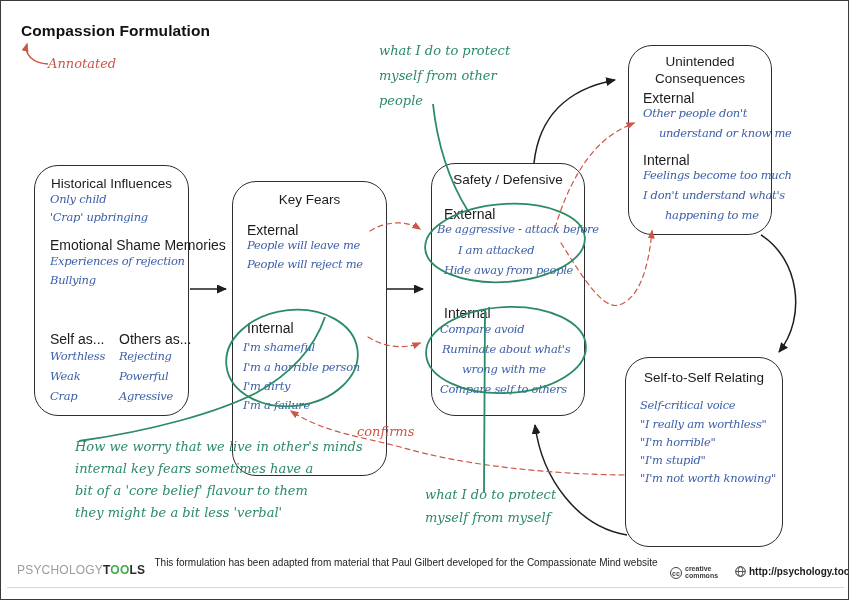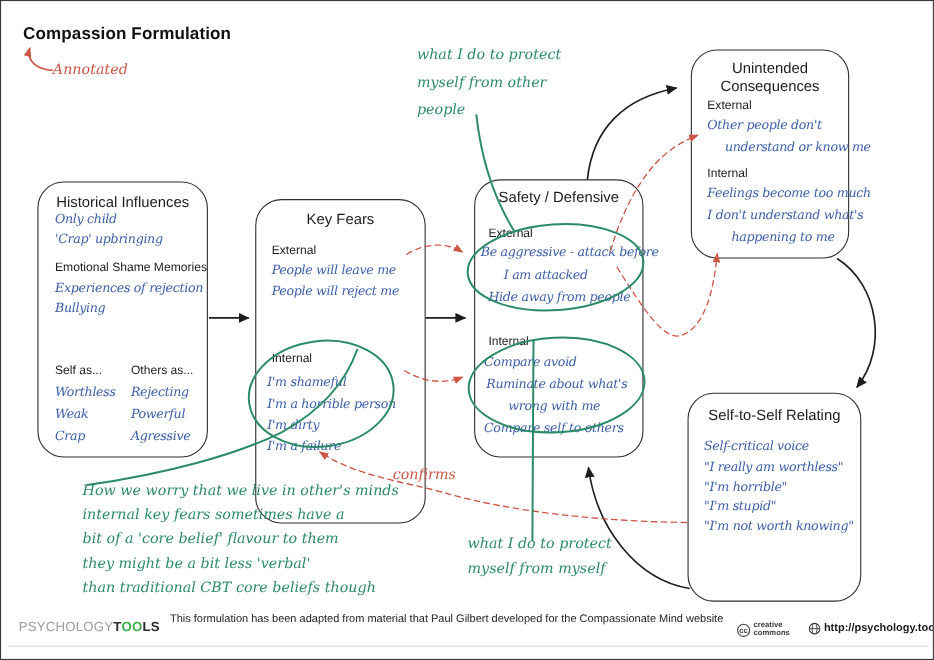--- a/index.html
+++ b/index.html
@@ -14,21 +14,21 @@
     font:700 15.5px "Liberation Sans", sans-serif; color:#111; letter-spacing:.1px;
   }
   .box {
     position:absolute; border:1.6px solid #2e2e2e; border-radius:24px;
     background:#fff; box-sizing:border-box; z-index:2;
   }
   .box-title {
     position:absolute; left:0; width:100%; text-align:center;
     font-size:13.5px; color:#1c1c1c; white-space:nowrap;
   }
-  .lbl { position:absolute; font-size:11px; color:#1c1c1c; white-space:nowrap; }
+  .lbl { position:absolute; font-size:14px; color:#1c1c1c; white-space:nowrap; }
   .hw {
     position:absolute; white-space:nowrap;
     font-family:"DejaVu Serif", serif; font-style:italic;
     font-size:11.5px; letter-spacing:-0.3px; color:#3c5fa8;
   }
   .hw-green {
     position:absolute; white-space:nowrap;
     font-family:"DejaVu Serif", serif; font-style:italic;
     font-size:13px; color:#2b8a67; z-index:3;
   }
@@ -127,21 +127,20 @@
   </div>
 
   <div class="hw-green" style="left:378px;top:42px;">what I do to protect</div>
   <div class="hw-green" style="left:378px;top:67px;">myself from other</div>
   <div class="hw-green" style="left:378px;top:92px;">people</div>
 
   <div class="hw-green" style="left:74px;top:438px;">How we worry that we live in other's minds</div>
   <div class="hw-green" style="left:74px;top:460px;">internal key fears sometimes have a</div>
   <div class="hw-green" style="left:74px;top:482px;">bit of a 'core belief' flavour to them</div>
   <div class="hw-green" style="left:74px;top:504px;">they might be a bit less 'verbal'</div>
-  <div class="hw-green" style="left:74px;top:526px;">than traditional CBT core beliefs though</div>
 
   <div class="hw-green" style="left:424px;top:486px;">what I do to protect</div>
   <div class="hw-green" style="left:424px;top:509px;">myself from myself</div>
 
   <div class="hw-red" style="left:356px;top:423px;">confirms</div>
 
   <div class="logo">
     <span class="logo-psych">PSYCHOLOGY</span><span class="logo-dark">T</span><span class="logo-o">O</span><span class="logo-o">O</span><span class="logo-dark">LS</span>
   </div>
 

